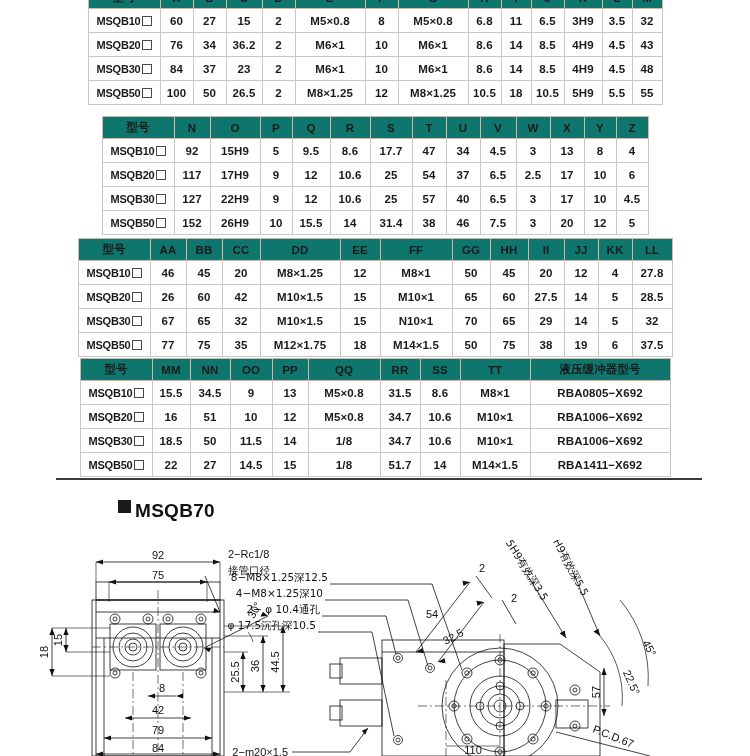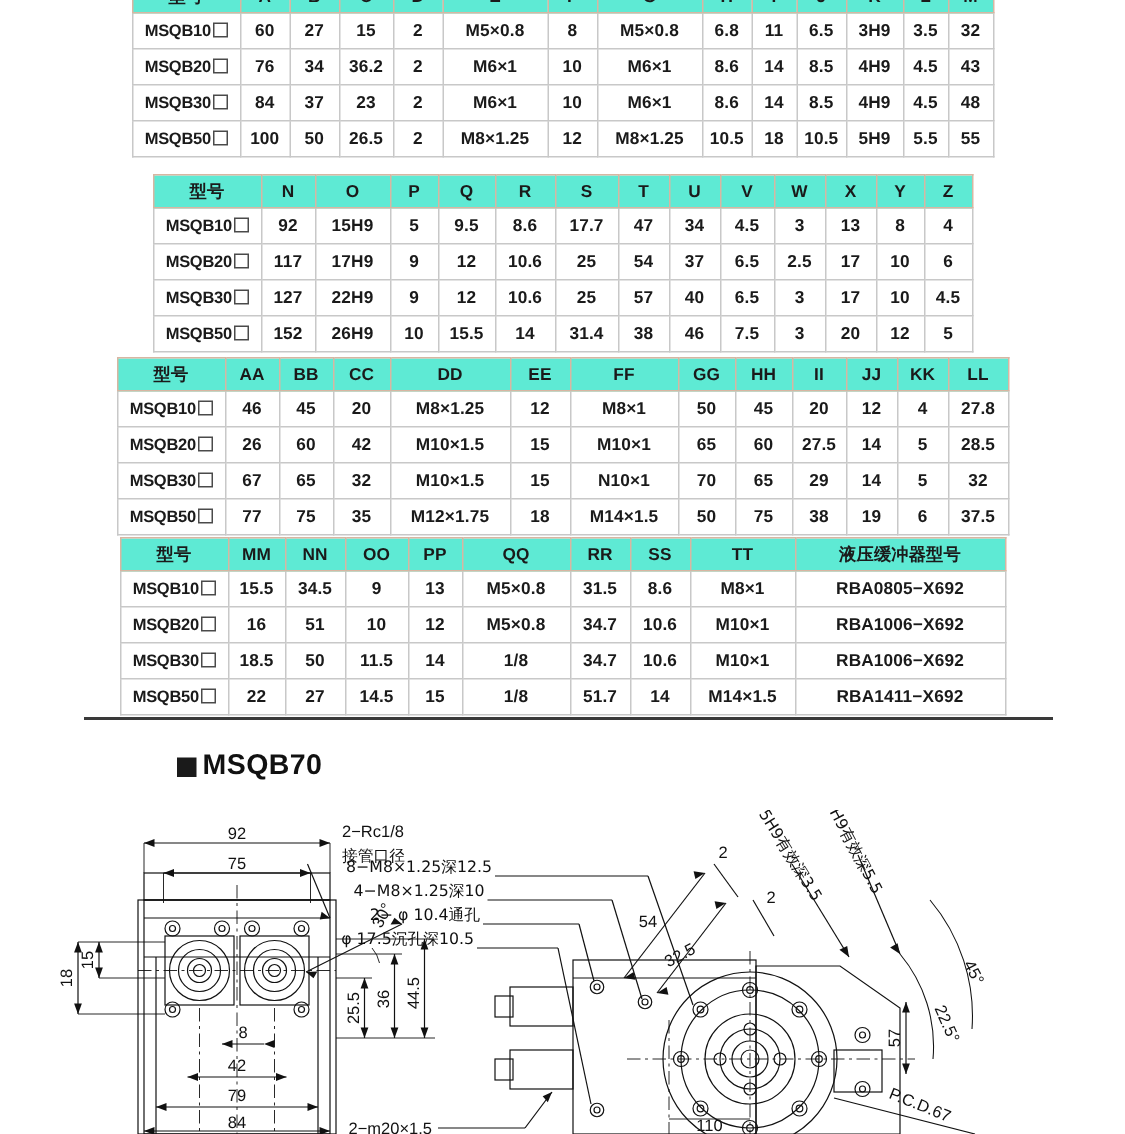--- a/index.html
+++ b/index.html
@@ -27,21 +27,21 @@
     vertical-align: middle;
     font-size: 11.5px;
     font-weight: bold;
     color: #1a1a1a;
     padding: 0;
     height: 23px;
     white-space: nowrap;
     letter-spacing: 0.1px;
   }
   .spec-table thead th {
-    background: #5eead4;
+    background: #0f766e;
     border-color: #d8b6a2;
     height: 21px;
     font-size: 11.5px;
   }
   .spec-table tbody td:first-child {
     font-size: 11px;
     letter-spacing: -0.2px;
     margin-top: 21px;
   }
   .sq {
@@ -69,21 +69,21 @@
     left: 56px; top: 478px;
     width: 646px; height: 0;
     border-top: 2px solid #3a3a3a;
   }
 
   
   .section-heading {
     position: absolute;
     left: 118px; top: 500px;
     display: flex;
-    align-items: center;
+    align-items: flex-start;
     gap: 3px;
     font-size: 19px;
     font-weight: bold;
     letter-spacing: 0.3px;
     color: #111;
   }
   .section-heading .bullet {
     width: 13px; height: 13px;
     background: #1a1a1a;
     display: inline-block;

